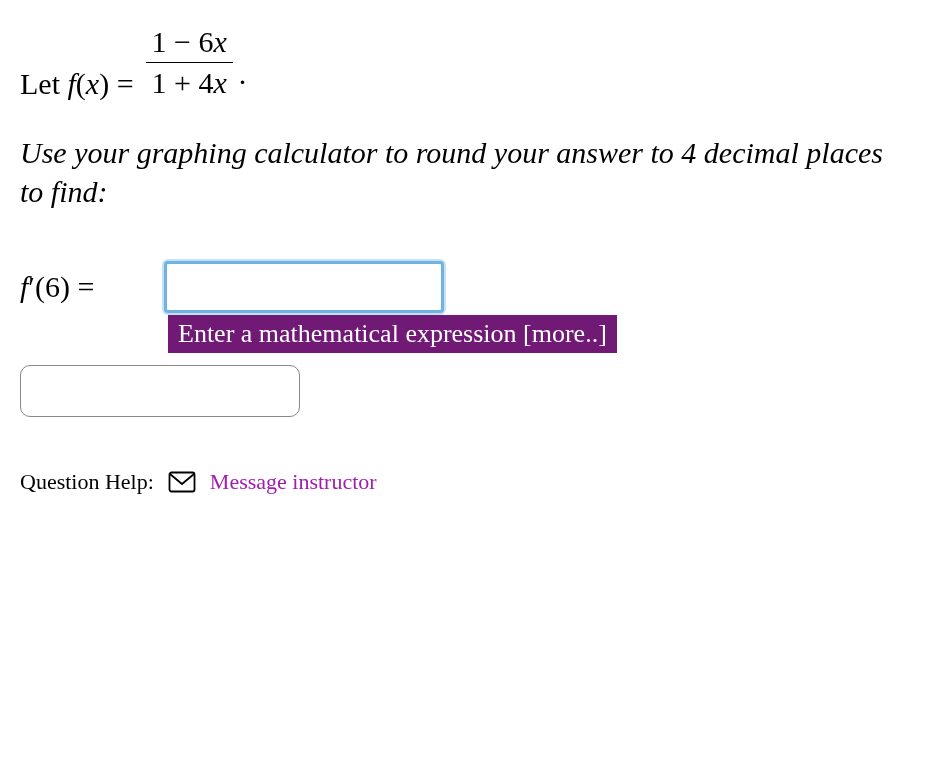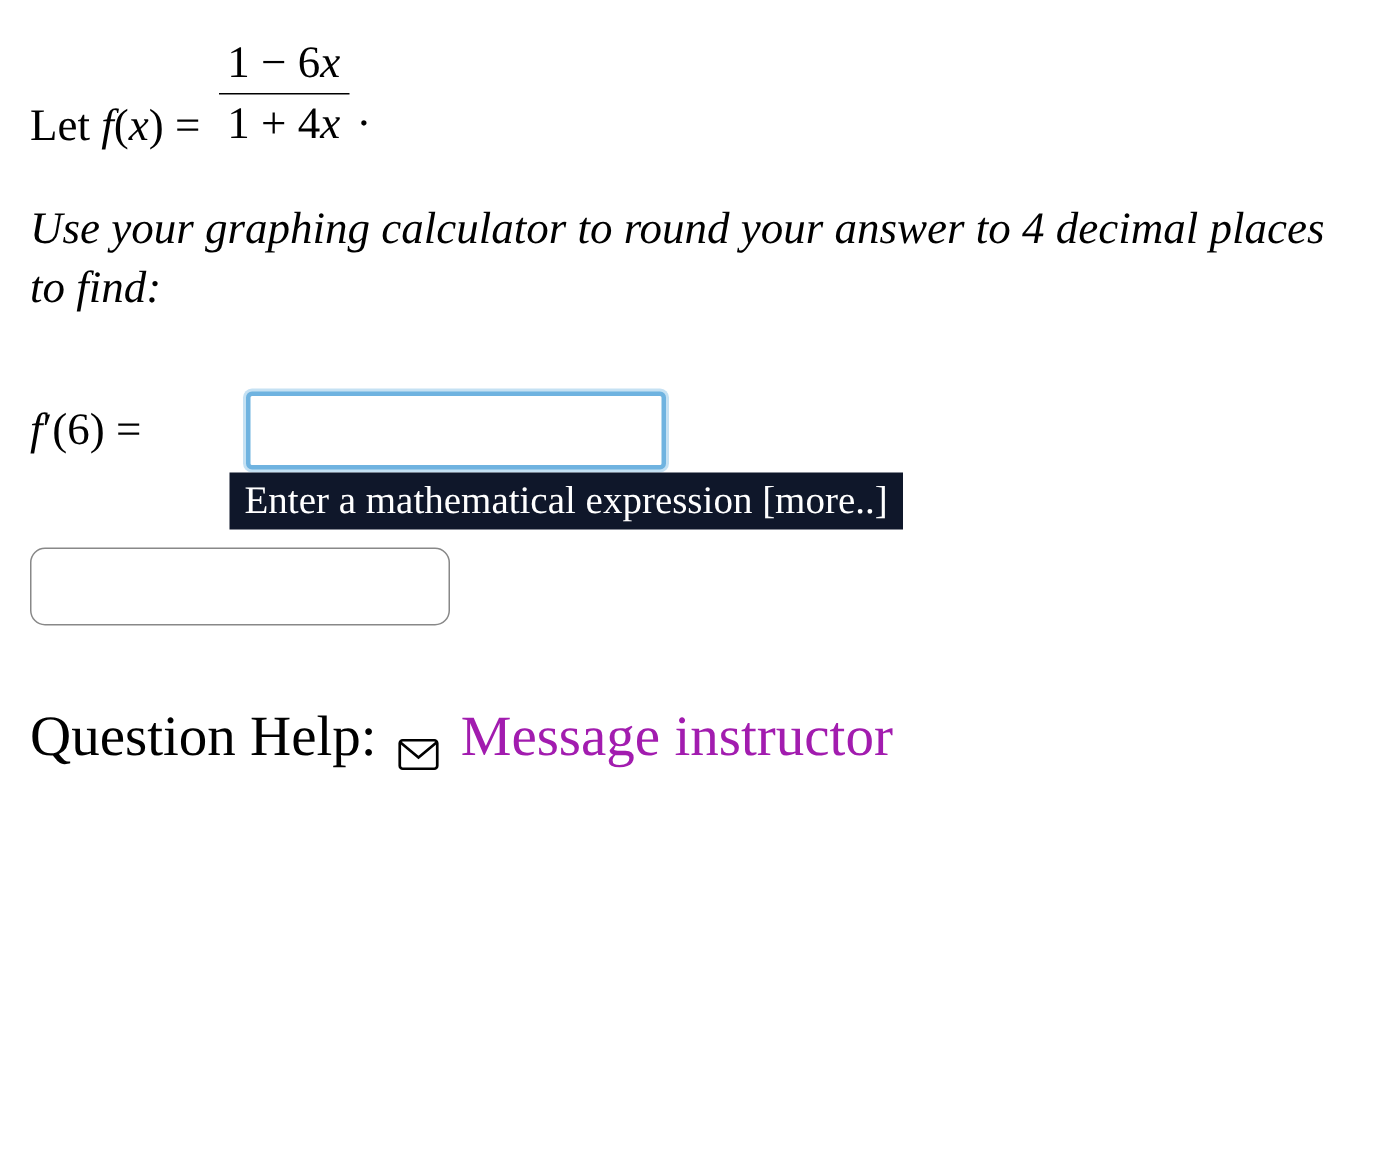--- a/index.html
+++ b/index.html
@@ -48,29 +48,29 @@
       outline: none;
     }
     .answer-input.focused {
       border: 3px solid #6fb3e0;
       box-shadow: 0 0 0 2px rgba(111,179,224,0.4);
       border-radius: 4px;
     }
     .tooltip {
       position: absolute;
       top: 54px;
-      left: 133px;
-      background: #0f172a;
+      left: 148px;
+      background: #701a75;
       color: #fff;
       font-family: 'Times New Roman', serif;
       font-size: 26px;
       padding: 4px 10px;
       white-space: nowrap;
     }
-    .help-row { display: flex; align-items: center; gap: 14px; font-size: 38px; }
+    .help-row { display: flex; align-items: center; gap: 14px; font-size: 22px; }
     .mail-icon {
       width: 28px;
       height: 22px;
       display: inline-block;
       vertical-align: middle;
     }
     .instructor-link { color: #a21caf; cursor: pointer; }
     .period { font-style: normal; }
   </style>
 </head>

